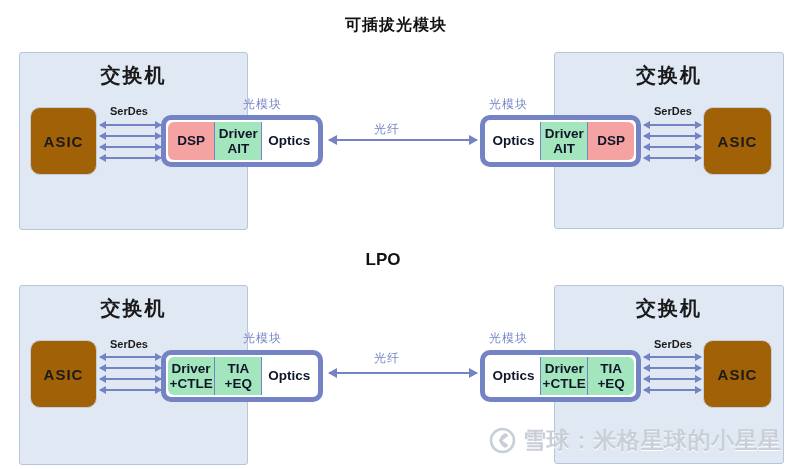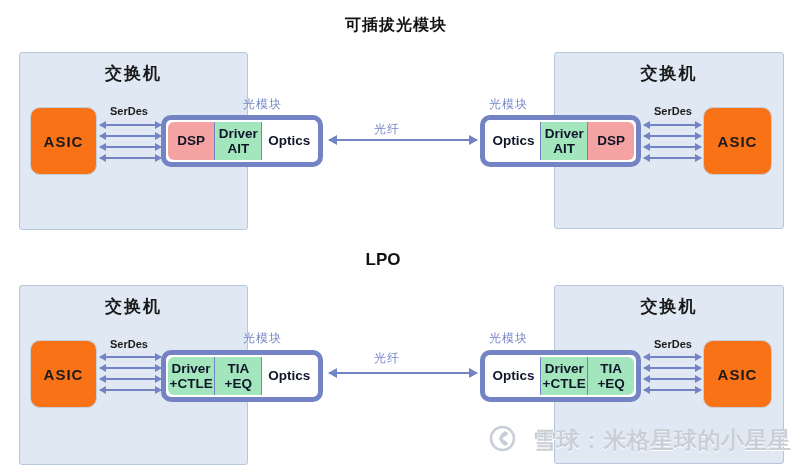--- a/index.html
+++ b/index.html
@@ -15,23 +15,23 @@
   html,body{margin:0;padding:0;background:#fff;}
   .canvas{
     position:relative;width:800px;height:469px;background:#fff;overflow:hidden;
     font-family:"Liberation Sans","DejaVu Sans",sans-serif;
   }
   .title{position:absolute;text-align:center;font-weight:700;color:#111;}
   .t1{top:15px;left:0;width:792px;font-size:16px;letter-spacing:1px;}
   .t2{top:250px;left:343px;width:80px;font-size:17px;}
   .sbox{position:absolute;background:var(--boxfill);border:1.2px solid var(--boxline);
     border-radius:3px;box-sizing:border-box;}
-  .slabel{text-align:center;padding-top:9px;font-size:17px;font-weight:700;
+  .slabel{text-align:center;padding-top:9px;font-size:20px;font-weight:700;
     color:var(--ink);letter-spacing:2px;}
-  .asic{position:absolute;background:#f97316;border:1.5px solid #C5CEDB;border-radius:10px;
+  .asic{position:absolute;background:#a16207;border:1.5px solid #C5CEDB;border-radius:10px;
     display:flex;align-items:center;justify-content:center;font-weight:700;
     font-size:15px;color:var(--ink);letter-spacing:1px;box-sizing:border-box;}
   .sdl{position:absolute;font-weight:700;font-size:11px;color:var(--ink);text-align:center;}
   .arrows{position:absolute;display:flex;flex-direction:column;justify-content:space-between;}
   .darrow{position:relative;height:2px;background:var(--mb);}
   .darrow::before{content:"";position:absolute;left:-1px;top:-3px;width:0;height:0;
     border-top:4px solid transparent;border-bottom:4px solid transparent;
     border-right:7px solid var(--mb);}
   .darrow::after{content:"";position:absolute;right:-1px;top:-3px;width:0;height:0;
     border-top:4px solid transparent;border-bottom:4px solid transparent;
@@ -48,21 +48,21 @@
   .seg{flex:1;display:flex;align-items:center;justify-content:center;text-align:center;
     font-weight:700;font-size:13.5px;line-height:1.12;color:#101629;white-space:pre-line;}
   .seg.w{flex:1.16;}
   .seg + .seg{border-left:1.5px solid var(--mb);}
   .seg:first-child{border-radius:6px 0 0 6px;}
   .seg:last-child{border-radius:0 6px 6px 0;}
   .seg.pink{background:var(--pink);}
   .seg.green{background:var(--green);}
   .mlabel,.flabel{position:absolute;font-size:12px;color:var(--lblue);
     text-align:left;letter-spacing:1px;}
-  .wm{position:absolute;left:489px;top:425px;display:flex;gap:17px;
+  .wm{position:absolute;left:489px;top:425px;display:flex;align-items:center;gap:7px;
     color:var(--wm);}
   .wm-text{font-size:23px;font-weight:700;letter-spacing:0.5px;text-shadow:0 1px 0 #ffffff;}
 </style>
 </head>
 <body>
 
 <div class="canvas">
 
   <div class="title t1">可插拔光模块</div>
 

